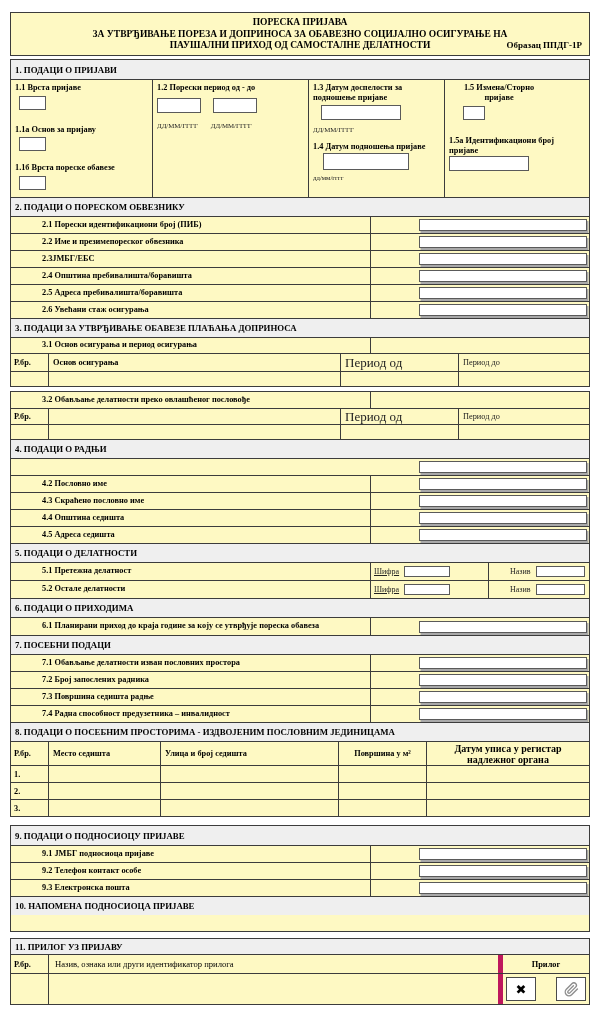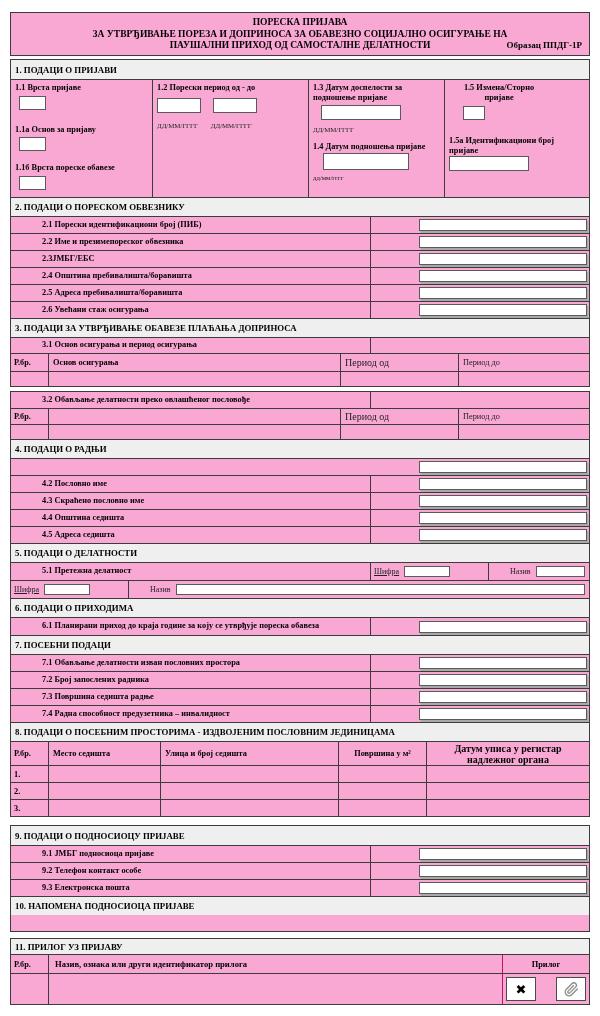--- a/index.html
+++ b/index.html
@@ -1,20 +1,20 @@
 <!DOCTYPE html>
 <html><head>
 <meta charset="utf-8">
 <style>
   * { box-sizing: border-box; margin: 0; padding: 0; }
   html,body { width:600px; background:#fff; }
   body { height:1016px; font-family:"Liberation Serif", serif; color:#000; }
   .page { position:relative; width:600px; height:1016px; padding:12px 10px 0 10px; }
 
-  .block { border:1.4px solid #3c3c3c; background:#f9a8d4; }
+  .block { border:1.4px solid #3c3c3c; background:#fef9c3; }
   .gap3 { height:3px; } .gap4 { height:4px; } .gap8 { height:8px; } .gap6 { height:6px; }
 
   
   .title-block { height:44px; position:relative; text-align:center; padding-top:4px; }
   .tline { font-size:9.5px; font-weight:bold; line-height:1.22; }
   .form-code { position:absolute; right:7px; bottom:5px; font-size:9px; font-weight:bold; }
 
   
   .sechead { min-height:19px; background:#efefef; display:flex; align-items:center;
              padding:2px 4px; font-size:8.8px; font-weight:bold; border-top:1px solid #3c3c3c; }
@@ -38,21 +38,21 @@
   .sb { background:#fff; border:1px solid #5a5a5a; }
   .hint { font-size:6.8px; font-weight:normal; color:#222; }
 
   
   .t3row { display:flex; align-items:stretch; border-top:1px solid #3c3c3c; }
   .c-rbr { width:38px; border-right:1px solid #3c3c3c; display:flex; align-items:center;
            padding:0 3px; font-size:8.3px; font-weight:bold; }
   .c-osnov { width:292px; border-right:1px solid #3c3c3c; display:flex; align-items:center;
              padding:0 4px; font-size:8.3px; font-weight:bold; }
   .c-od { width:118px; border-right:1px solid #3c3c3c; display:flex; align-items:center;
-          padding:0 4px; font-size:10px; font-weight:normal; color:#222; }
+          padding:0 4px; font-size:13px; font-weight:normal; color:#222; }
   .c-do { flex:1; display:flex; align-items:center; padding:0 4px; font-size:8.3px;
           font-weight:normal; color:#222; }
   .h18 { height:18px; } .h16 { height:16px; } .h15 { height:15px; }
 
   
   .s5mid { width:118px; border-right:1px solid #3c3c3c; display:flex; align-items:center;
            gap:5px; padding:0 3px; }
   .s5right { flex:1; display:flex; align-items:center; gap:5px; padding:0 3px; }
   .slabel { font-size:8px; font-weight:normal; color:#222; text-decoration:underline; }
   .nlabel { font-size:8px; font-weight:normal; color:#222; margin-left:18px; }
@@ -67,21 +67,21 @@
   .c8-4 { width:88px;  border-right:1px solid #3c3c3c; display:flex; align-items:center; justify-content:center; font-size:8.3px; font-weight:bold; text-align:center; }
   .c8-5 { flex:1; display:flex; align-items:center; justify-content:center; font-size:10px; font-weight:bold; text-align:center; line-height:1.1; padding:0 4px; }
   .t8head { height:24px; }
 
   
   .s10space { height:16px; }
 
   
   .t11row { display:flex; align-items:stretch; border-top:1px solid #3c3c3c; }
   .c11-1 { width:38px; border-right:1px solid #3c3c3c; display:flex; align-items:center; padding:0 3px; font-size:8.3px; font-weight:bold; }
-  .c11-2 { flex:1; border-right:1px solid #be185d; display:flex; align-items:center; padding:0 6px; font-size:8.6px; font-weight:bold; }
+  .c11-2 { flex:1; border-right:5px solid #be185d; display:flex; align-items:center; padding:0 6px; font-size:8.6px; font-weight:normal; }
   .c11-3 { width:86px; display:flex; align-items:center; justify-content:center; font-size:8.3px; font-weight:bold; }
   .t11head { height:19px; }
   .iconrow { height:31px; }
   .iconcell { justify-content:space-between !important; padding:0 3px; }
   .fbtn { width:30px; height:24px; background:#fff; border:1px solid #4a4a4a;
           display:flex; align-items:center; justify-content:center; cursor:pointer; }
   .xglyph { font-family:"DejaVu Sans", sans-serif; font-size:13px; font-weight:bold; line-height:1; }
 </style>
 </head>
 <body>
@@ -254,20 +254,21 @@
       <div class="s5mid">
         <span class="slabel">Шифра</span>
         <div class="sib"></div>
       </div>
       <div class="s5right">
         <span class="nlabel">Назив</span>
         <div class="nib"></div>
       </div>
     </div>
     <div class="frow h18">
+      <div class="lc">5.2 Остале делатности</div>
       <div class="s5mid">
         <span class="slabel">Шифра</span>
         <div class="sib"></div>
       </div>
       <div class="s5right">
         <span class="nlabel">Назив</span>
         <div class="nib"></div>
       </div>
     </div>
 

